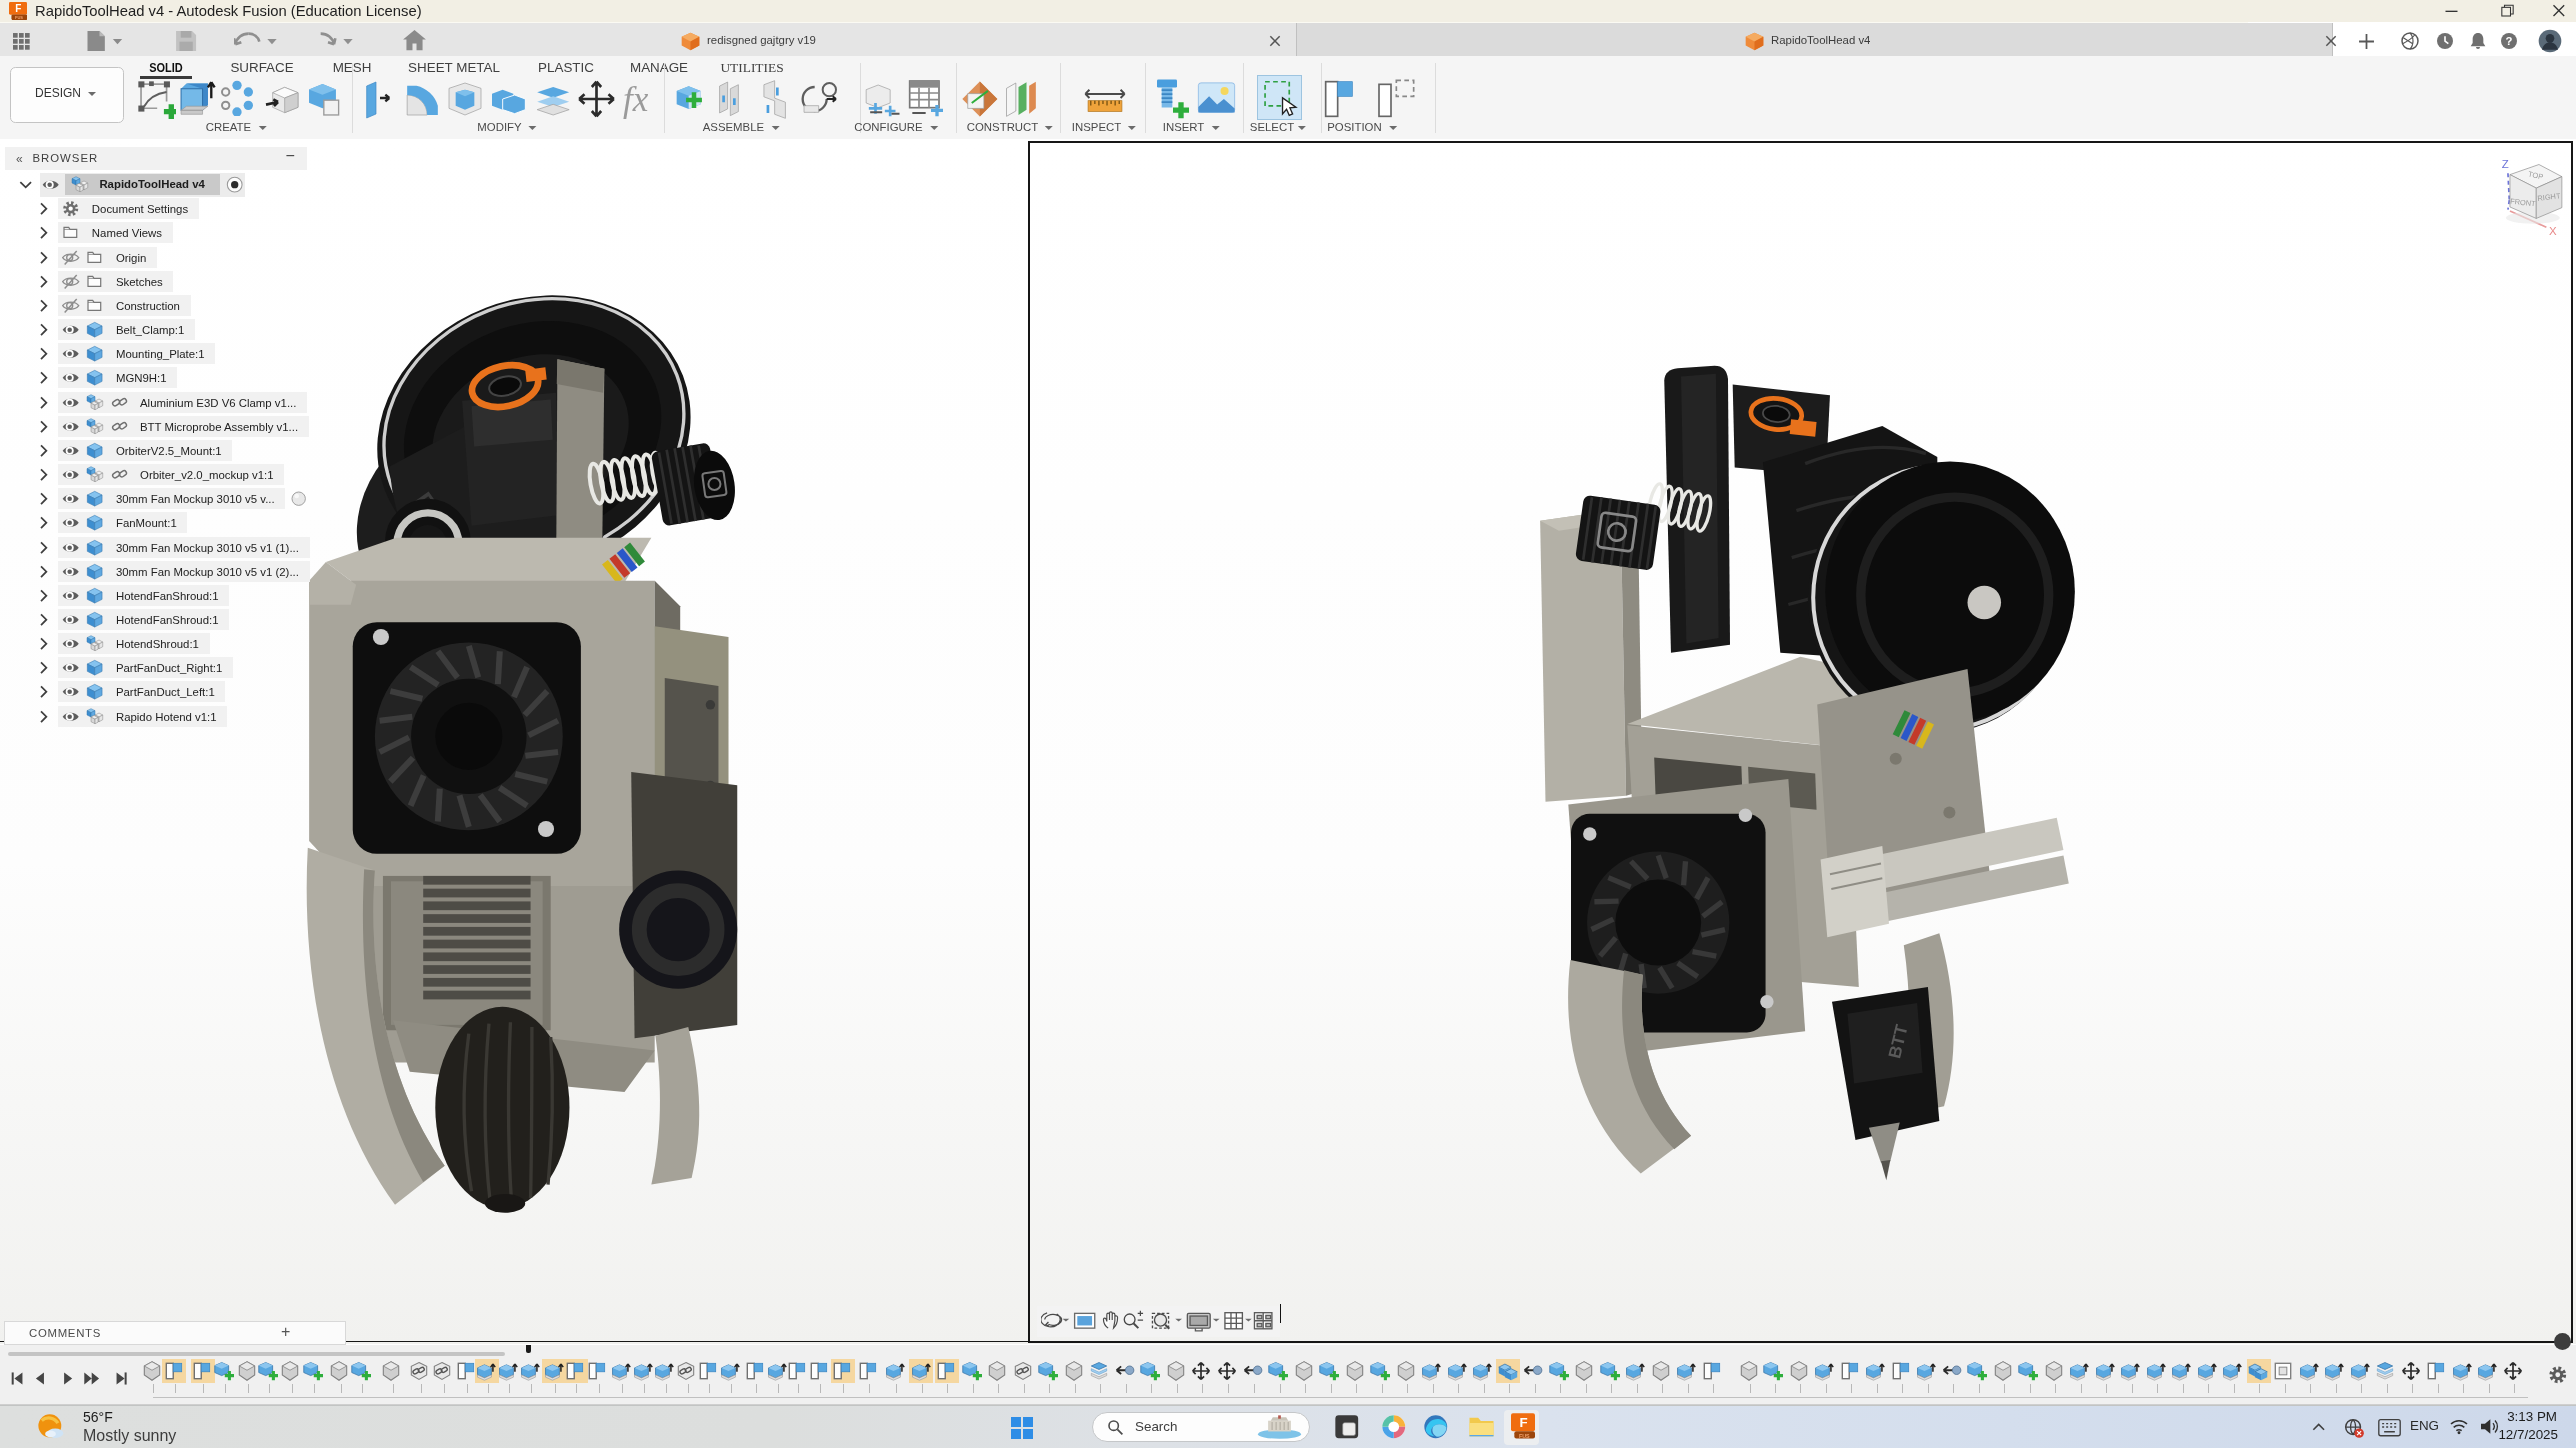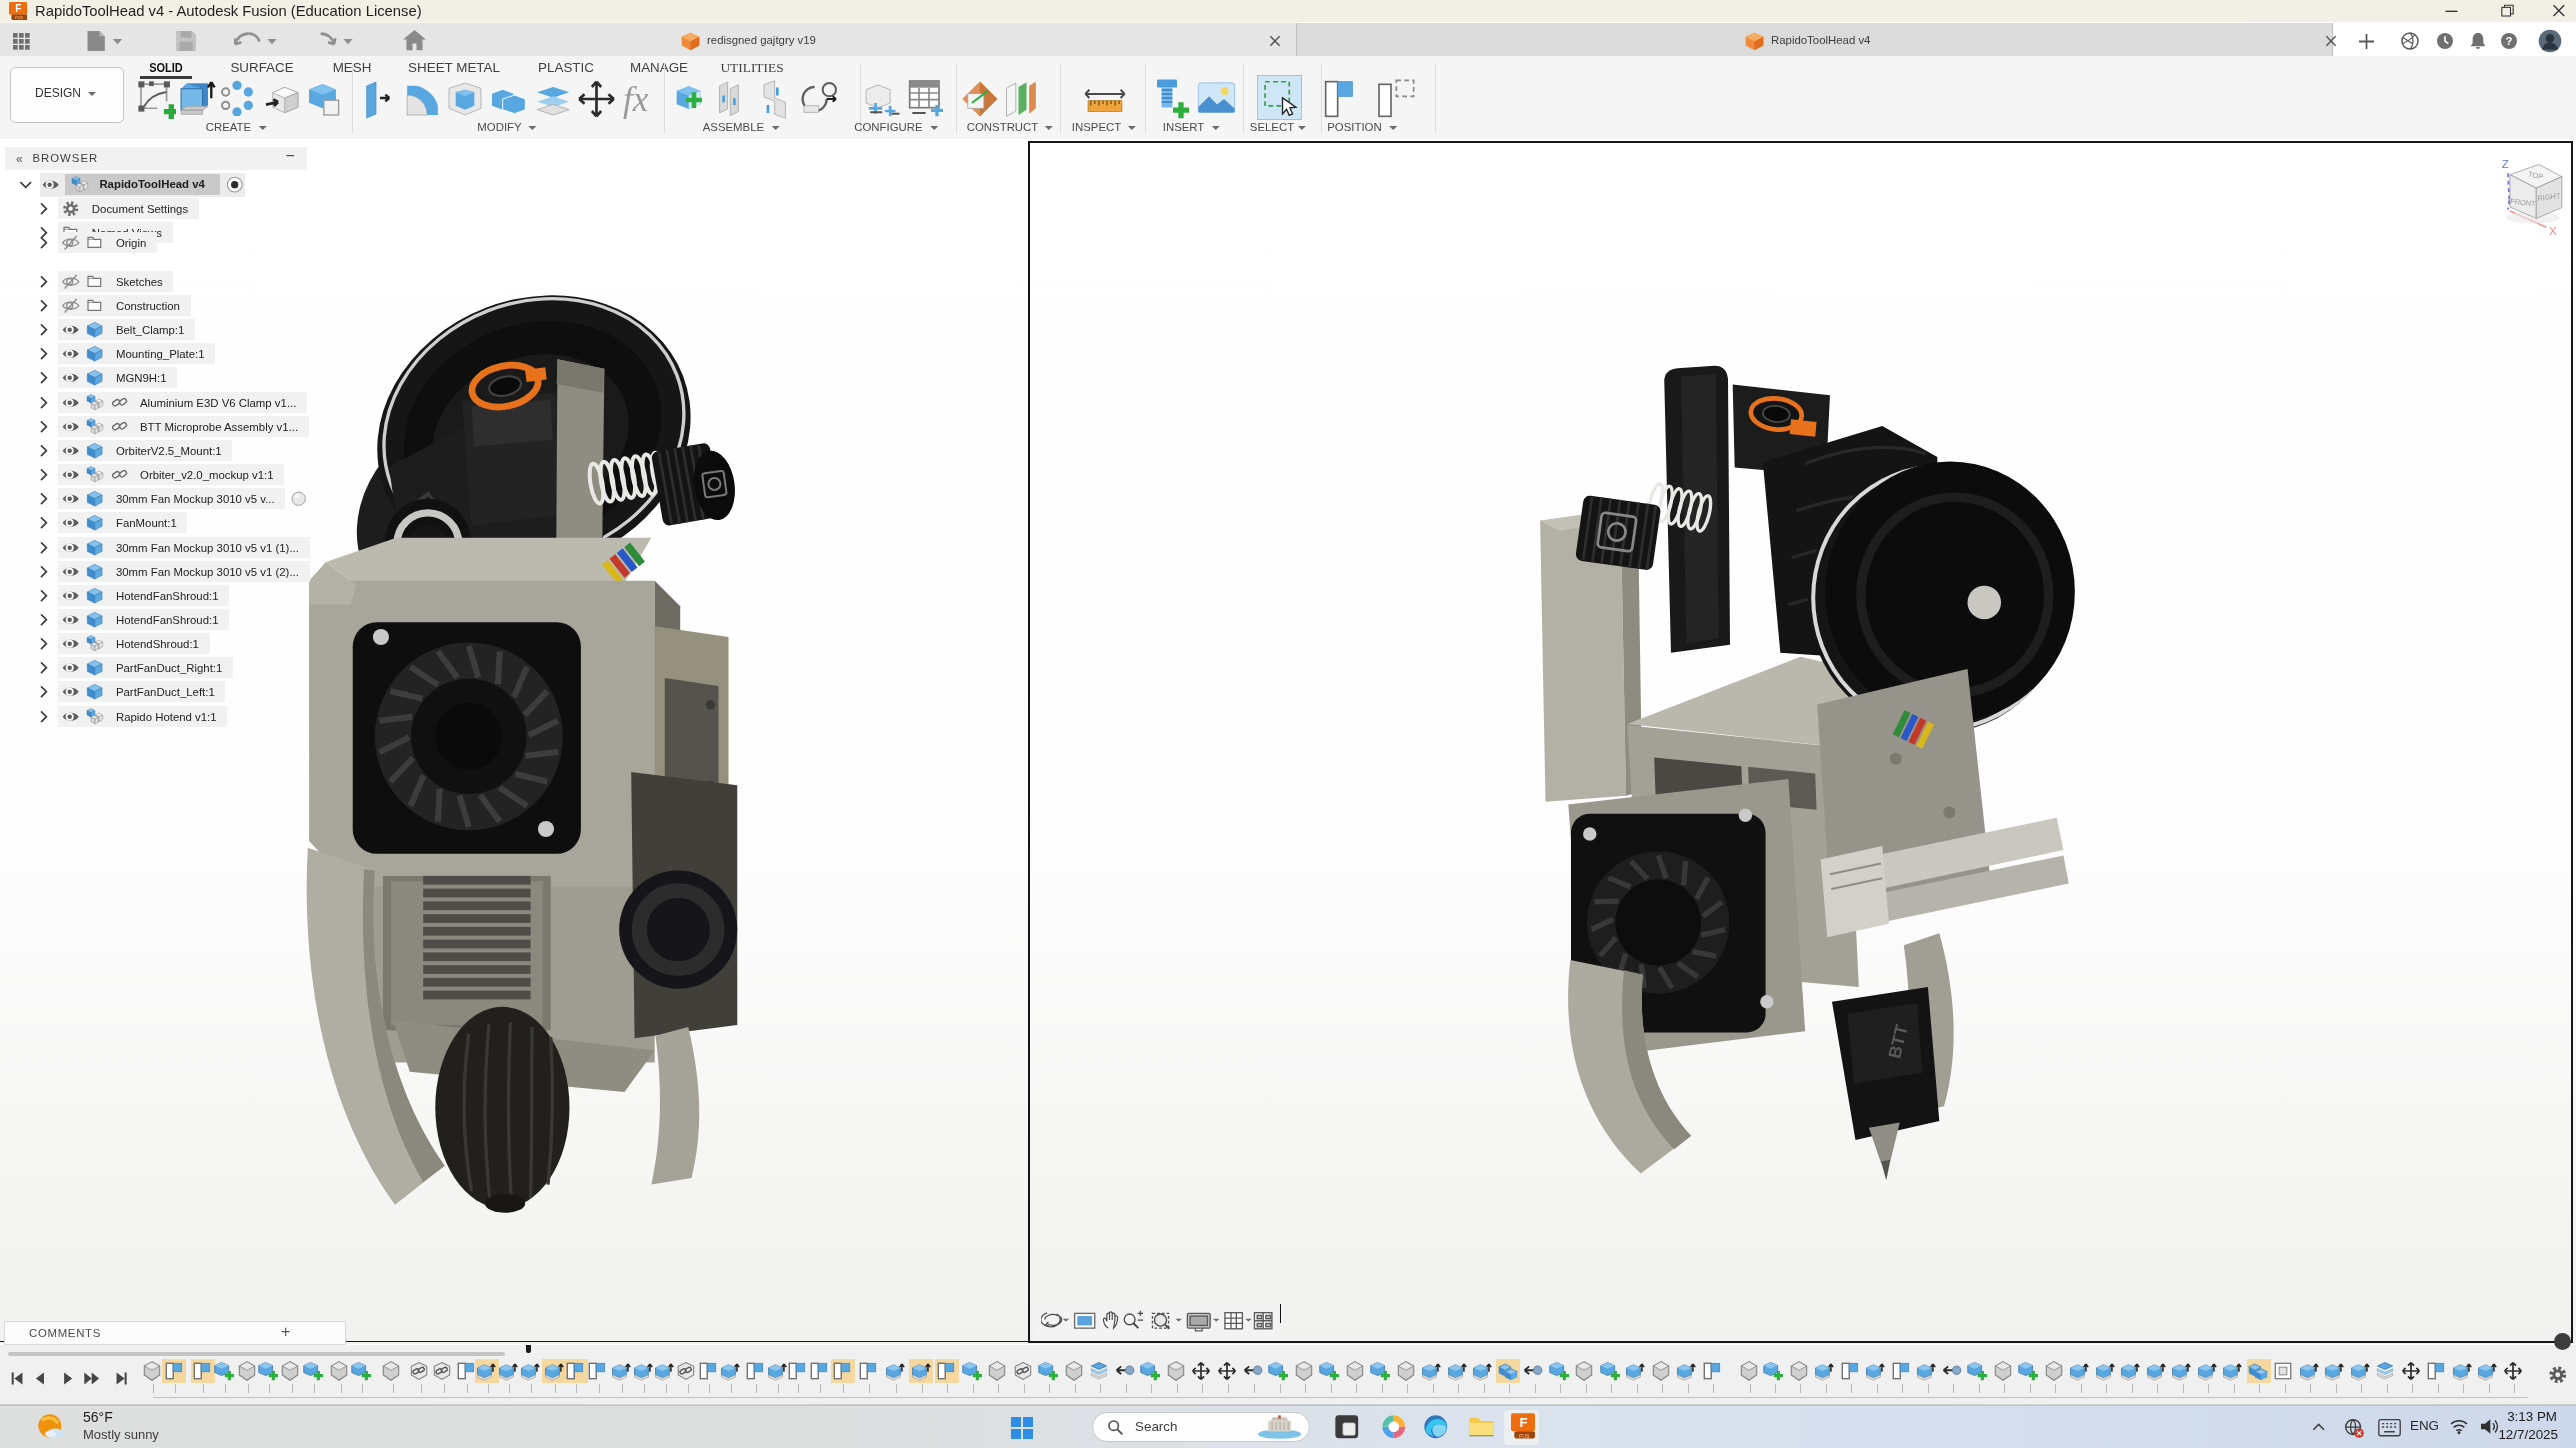--- a/index.html
+++ b/index.html
@@ -698,21 +698,21 @@
       <svg class="bchev" width="17.4" height="17.4" viewBox="0 0 26 26">
         <use href="#i-chev"></use>
       </svg>
       <div class="rp">
         <svg width="17.4" height="17.4" viewBox="0 0 26 26">
           <use href="#i-folder"></use>
         </svg>
         <span class="rt">Named Views</span>
       </div>
     </div>
-  <div class="brow" style="top:84px">
+  <div class="brow" style="top:99px">
       <svg class="bchev" width="17.4" height="17.4" viewBox="0 0 26 26">
         <use href="#i-chev"></use>
       </svg>
       <div class="rp">
         <svg width="17.4" height="17.4" viewBox="0 0 26 26">
           <use href="#i-eyeh"></use>
         </svg>
         <svg width="17.4" height="17.4" viewBox="0 0 26 26">
           <use href="#i-folder"></use>
         </svg>
@@ -1421,21 +1421,21 @@
     </svg>
 </div>
 <div class="abs" id="taskbar">
   <svg style="position:absolute;left:35px;top:5.4px" width="31" height="31" viewBox="0 0 46 46">
     <circle cx="22" cy="22" r="17" fill="#f0920e"></circle>
     <path d="M10 14 a16 16 0 0 1 24 4" stroke="#f7c243" stroke-width="5" fill="none"></path>
     <ellipse cx="30" cy="33" rx="12" ry="7" fill="#cfe3f5"></ellipse>
       <ellipse cx="23" cy="34" rx="8" ry="5" fill="#e8f1fa"></ellipse>
   </svg>
   <div style="position:absolute;left:83px;top:2.7px;font-size:14px;color:#1c1c1c;">56°F</div>
-  <div style="position:absolute;left:83px;top:21px;font-size:13px;color:#3d3d3d;">Mostly sunny</div>
+  <div style="position:absolute;left:83px;top:21px;font-size:16px;color:#3d3d3d;">Mostly sunny</div>
   <svg style="position:absolute;left:1011px;top:10.7px" width="22" height="22" viewBox="0 0 33 33">
     <g fill="#2e8de6">
         <rect x="0" y="0" width="15" height="15"></rect>
         <rect x="18" y="0" width="15" height="15"></rect>
         <rect x="0" y="18" width="15" height="15"></rect>
         <rect x="18" y="18" width="15" height="15"></rect>
       </g>
   </svg>
   <div style="position:absolute;left:1092px;top:6px;width:218px;height:30px;background:#fdfdfd;border:0.7px solid #c5c7c9;border-radius:15.4px;box-sizing:border-box;"></div>
   <svg style="position:absolute;left:1107px;top:12.7px" width="17.4" height="17.4" viewBox="0 0 26 26">

